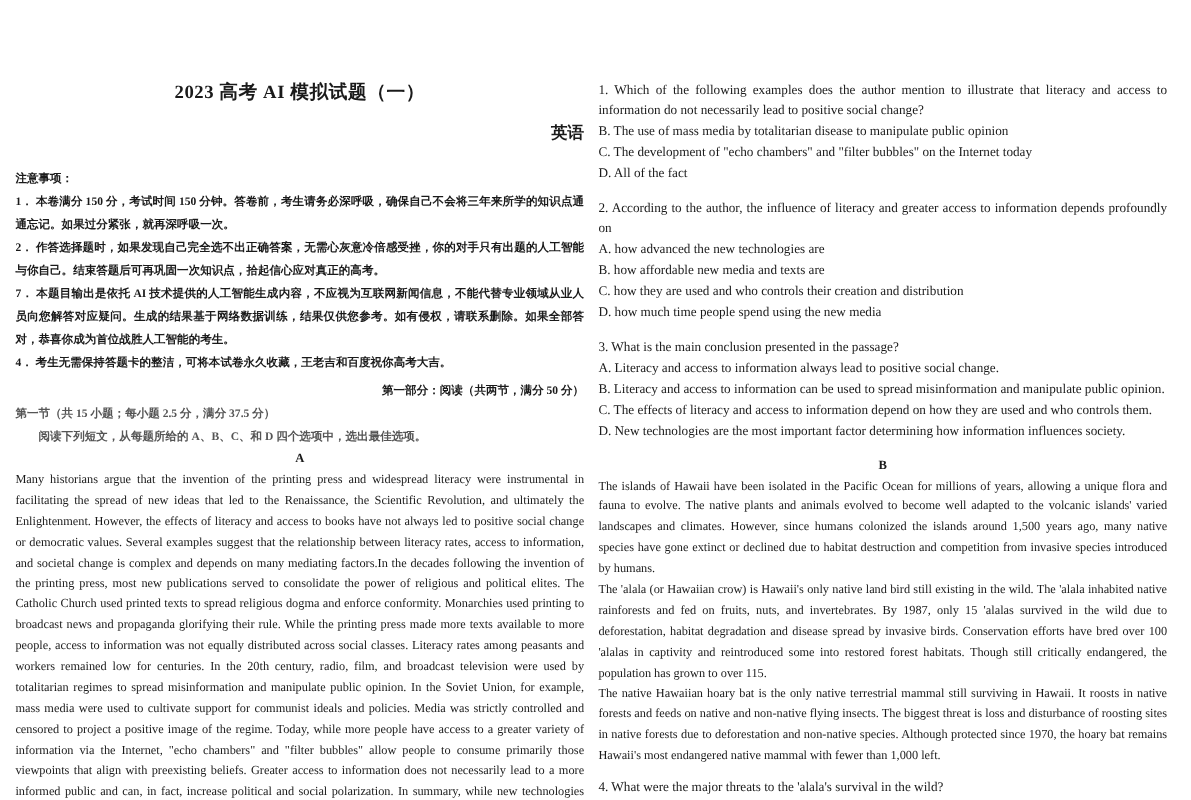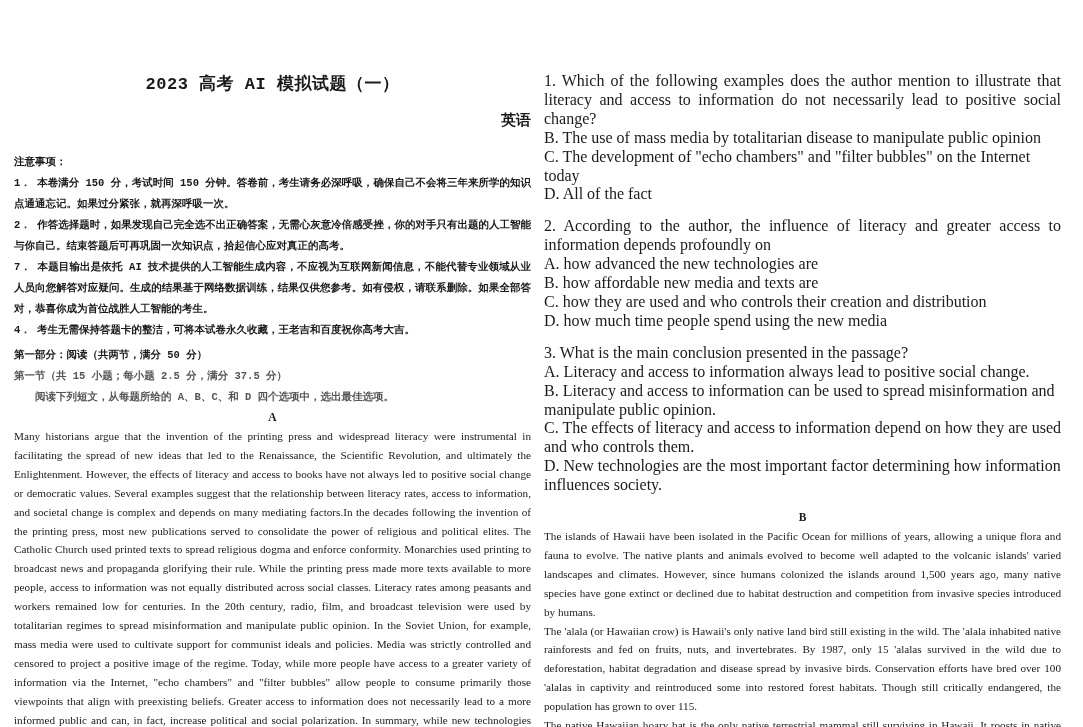--- a/index.html
+++ b/index.html
@@ -43,21 +43,21 @@
     font-size: 15px;
     font-weight: bold;
     margin: 16px 0 0 0;
   }
 
   
   .notice-wrap {
     margin-top: 22px;
   }
   .cjk {
-    font-family: Liberation Mono, monospace;
+    font-family: Liberation Serif, serif;
     font-weight: bold;
   }
   .notice-heading {
     font-size: 10.5px;
     line-height: 21px;
     font-weight: bold;
   }
   .notice-item {
     font-size: 10.5px;
     line-height: 21px;
@@ -65,20 +65,21 @@
     text-justify: inter-ideograph;
     font-weight: bold;
   }
 
   
   .part-title {
     font-size: 10.5px;
     line-height: 21px;
     font-weight: bold;
     margin-top: 4px;
+    text-align: right;
   }
   .section-title {
     font-size: 10.5px;
     line-height: 21px;
     color: #555;
     font-weight: bold;
   }
   .section-instr {
     font-size: 10.5px;
     line-height: 21px;
@@ -98,21 +99,21 @@
   .en-para {
     font-size: 11.2px;
     line-height: 18.9px;
     text-align: justify;
     margin: 0;
     font-family: "Liberation Serif", "DejaVu Serif", serif;
   }
   .en-para + .en-para { margin-top: 0; }
 
   .q-stem, .q-option {
-    font-size: 16px;
+    font-size: 12px;
     line-height: 18.9px;
     text-align: left;
     margin: 0;
     font-family: "Liberation Serif", "DejaVu Serif", serif;
   }
   .q-stem { text-align: justify; }
   .q-block { margin-bottom: 13px; }
   .q-block:last-child { margin-bottom: 0; }
   .spacer-sm { height: 9px; }
 </style>

